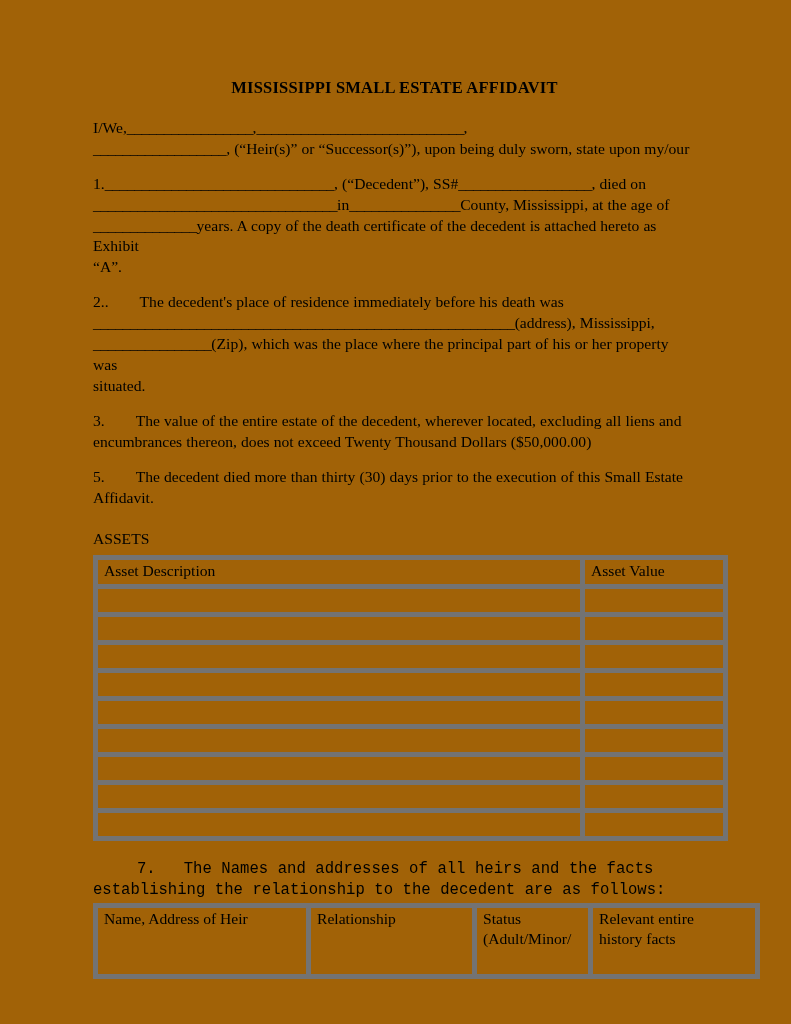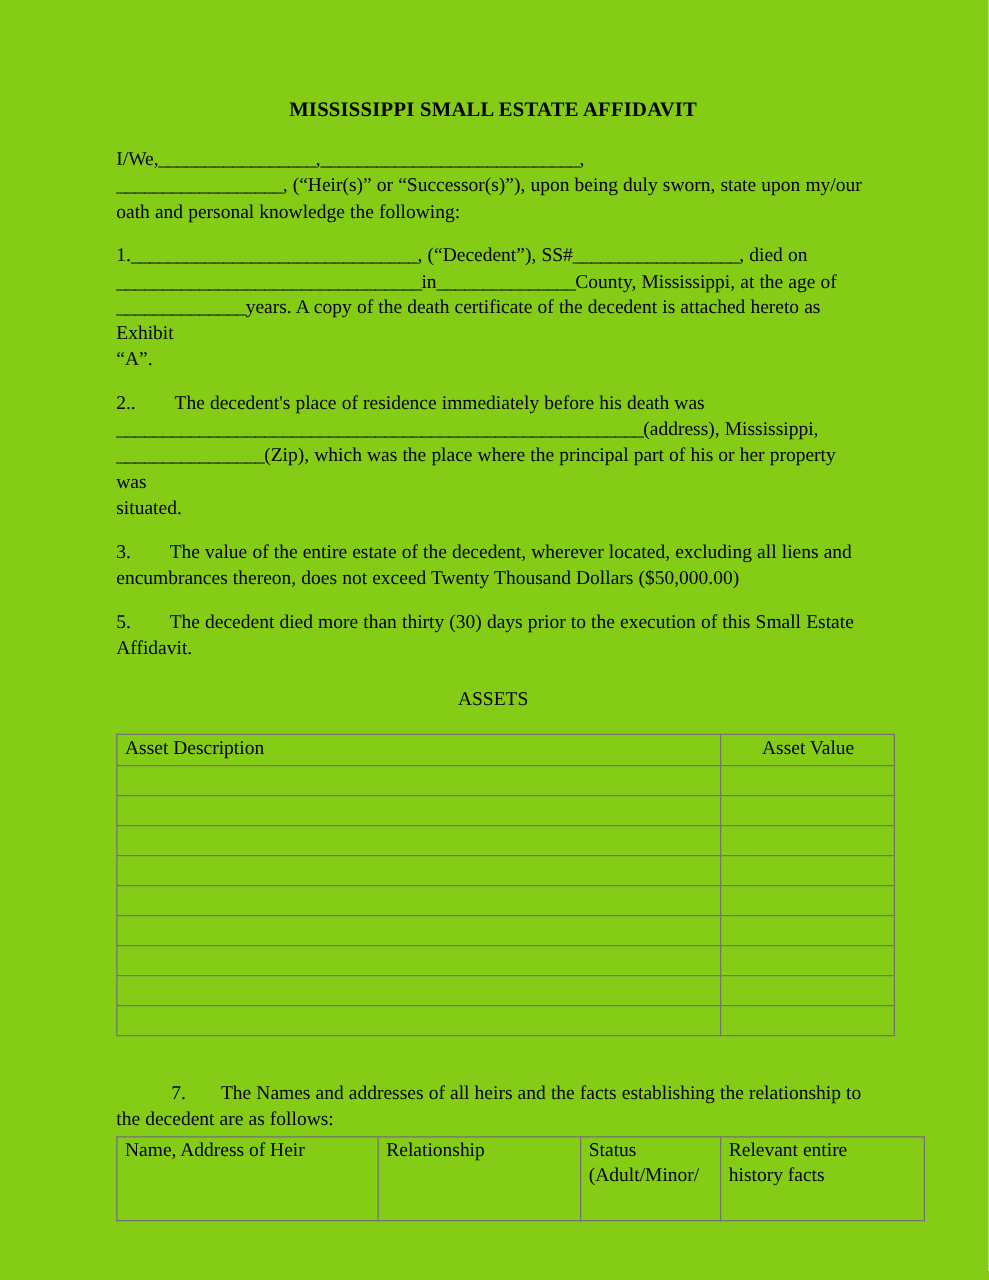--- a/index.html
+++ b/index.html
@@ -11,21 +11,21 @@
     width: 791px;
     height: 1024px;
     overflow: hidden;
     font-family: "Liberation Serif", "DejaVu Serif", serif;
     color: #000000;
   }
   .page {
     position: relative;
     width: 791px;
     height: 1024px;
-    background: #84cc16;
+    background: #a16207;
     box-sizing: border-box;
     padding: 78px 95px 0 93px;
   }
   .doc-title {
     text-align: center;
     font-weight: bold;
     font-size: 16.5px;
     letter-spacing: 0.2px;
     margin: 0 0 19px 0;
     line-height: 1.25;
@@ -45,40 +45,40 @@
   }
   .tabsp {
     display: inline-block;
     width: 31px;
   }
   .tabsp-sm {
     display: inline-block;
     width: 28px;
   }
   .section-label {
-    text-align: center;
+    text-align: left;
     font-size: 15.6px;
     line-height: 1.3;
-    margin: 20px 0 17px 0;
+    margin: 20px 0 6px 0;
   }
   table.grid {
     border-collapse: collapse;
     width: 598px;
     table-layout: fixed;
     font-size: 15.6px;
     line-height: 1.3;
   }
   table.grid td {
-    border: 1px solid #737373;
+    border: 5px solid #737373;
     padding: 1px 5px 2px 6px;
     vertical-align: top;
     height: 19px;
   }
   table.assets td.c1 { width: 471px; }
-  table.assets td.c2 { width: 127px; text-align: center; }
+  table.assets td.c2 { width: 127px; }
   table.assets tr.data td { height: 20px; }
 
   table.heirs { margin-top: 1px; }
   table.heirs td.h1 { width: 197px; }
   table.heirs td.h2 { width: 150px; }
   table.heirs td.h3 { width: 100px; }
   table.heirs td.h4 { width: 151px; }
   table.heirs tr.head td { height: 63px; }
   .assets-wrap { margin-top: 0; }
   .heirs-wrap { margin-top: 2px; }
@@ -87,21 +87,20 @@
 </head>
 <body>
 
 <div class="page">
 
   <div class="doc-title">MISSISSIPPI SMALL ESTATE AFFIDAVIT</div>
 
   <div class="para">
     <span>I/We,</span><span class="blank">_________________</span><span>,</span><span class="blank">____________________________</span><span>,</span><br>
     <span class="blank">__________________</span><span>, (“Heir(s)” or “Successor(s)”), upon being duly sworn, state upon my/our</span><br>
-    <span>oath and personal knowledge the following:</span>
   </div>
 
   <div class="para">
     <span>1.</span><span class="blank">_______________________________</span><span>, (“Decedent”), SS#</span><span class="blank">__________________</span><span>, died on</span><br>
     <span class="blank">_________________________________</span><span>in</span><span class="blank">_______________</span><span>County, Mississippi, at the age of</span><br>
     <span class="blank">______________</span><span>years. A copy of the death certificate of the decedent is attached hereto as Exhibit</span><br>
     <span>“A”.</span>
   </div>
 
   <div class="para">
@@ -163,21 +162,21 @@
           <td class="c2"></td>
         </tr>
         <tr class="data">
           <td class="c1"></td>
           <td class="c2"></td>
         </tr>
       </tbody>
     </table>
   </div>
 
-  <div class="para indent-first" style="margin-top:36px;margin-bottom:2px;">
+  <div class="para indent-first" style="margin-top:18px;margin-bottom:2px;font-family:Liberation Mono, monospace;">
     <span>7.</span><span class="tabsp-sm"></span><span>The Names and addresses of all heirs and the facts establishing the relationship to the decedent are as follows:</span>
   </div>
 
   <div class="heirs-wrap">
     <table class="grid heirs">
       <tbody>
         <tr class="head">
           <td class="h1">Name, Address of Heir</td>
           <td class="h2">Relationship</td>
           <td class="h3">

